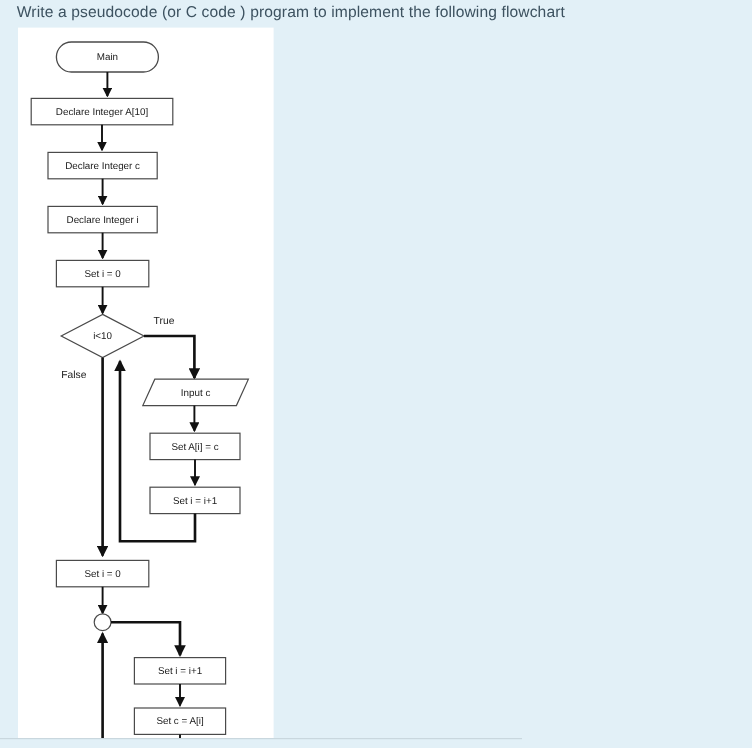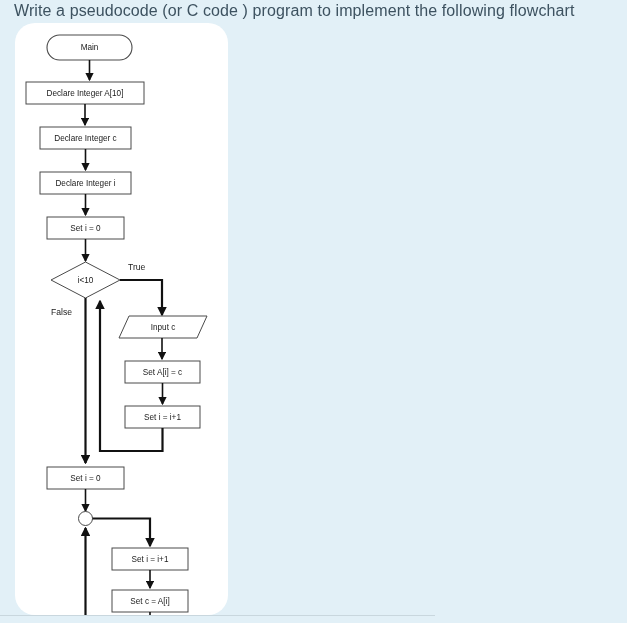--- a/index.html
+++ b/index.html
@@ -12,34 +12,33 @@
     background: #e2f0f7;
     font-family: "Liberation Sans", sans-serif;
     overflow: hidden;
     position: relative;
   }
   #question-title {
     position: absolute;
     left: 14px;
     top: 2px;
     width: 600px;
-    font-size: 16px;
+    font-size: 13px;
     color: #3d5260;
     letter-spacing: 0.1px;
     white-space: nowrap;
   }
   #image-panel {
     position: absolute;
     left: 15px;
     top: 23px;
     width: 213px;
     height: 592px;
     background: #ffffff;
     overflow: hidden;
-    border-radius: 20px;
   }
   #panel-bottom-rule {
     position: absolute;
     left: 0px;
     top: 615px;
     width: 435px;
     height: 1px;
     background: #c9d7de;
   }
   #flow-svg {

